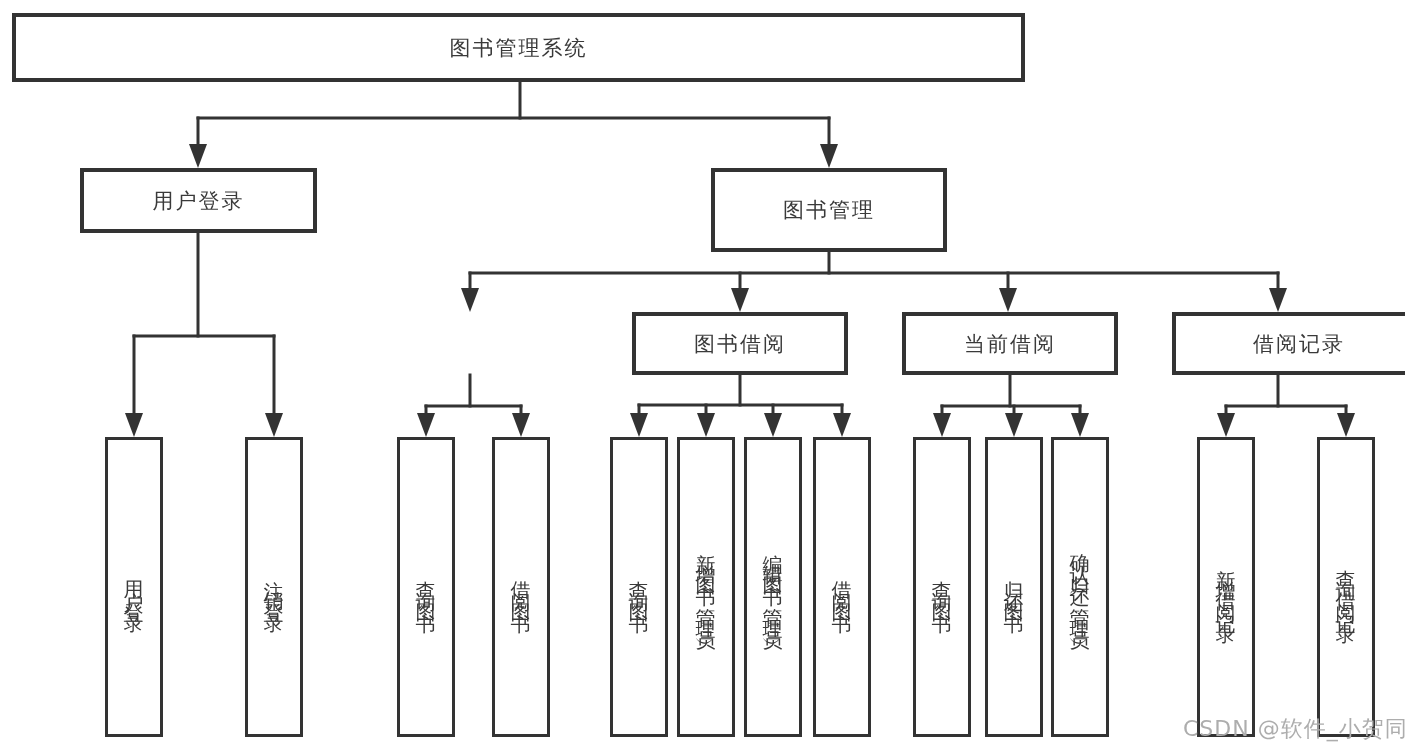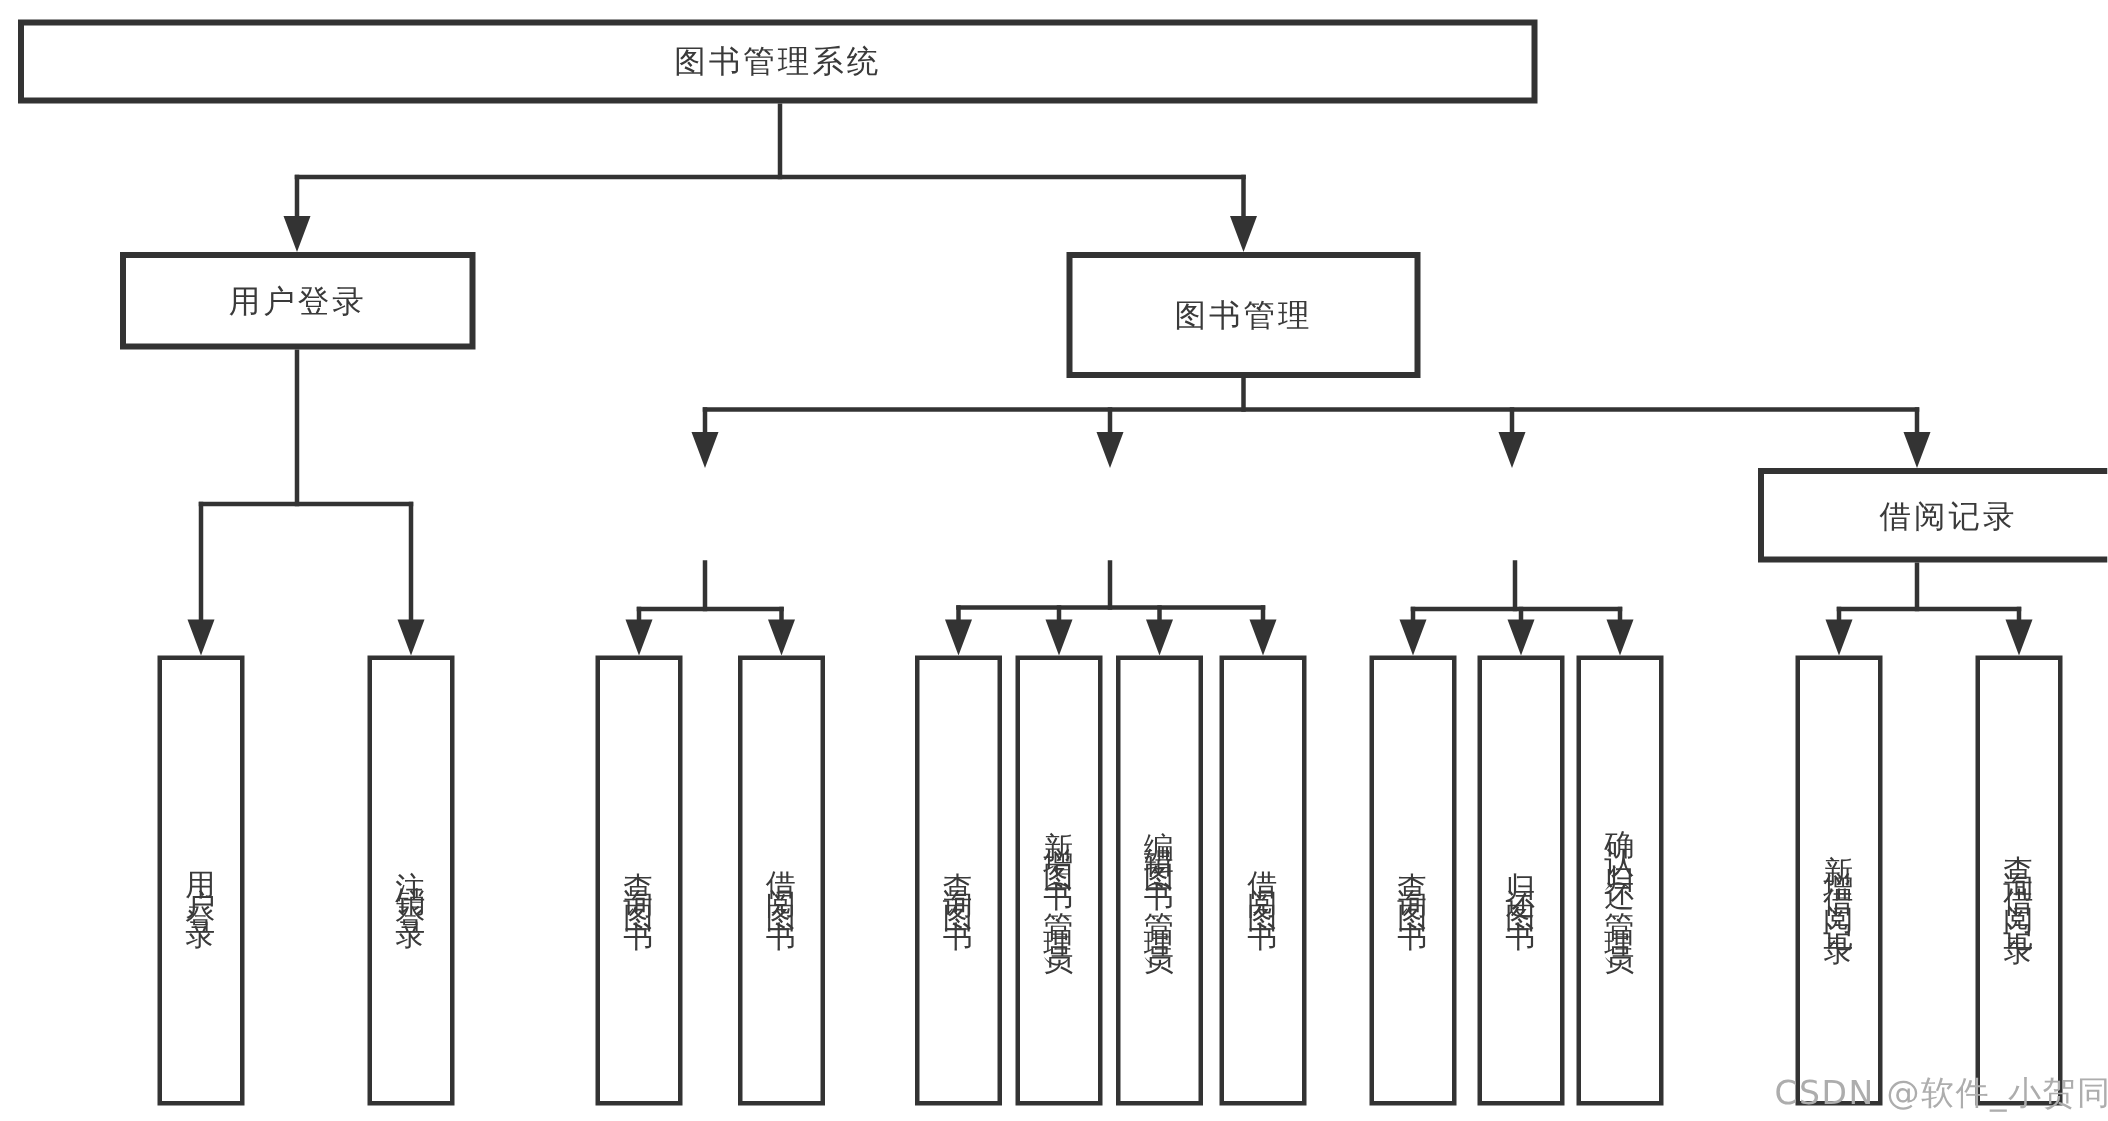--- a/index.html
+++ b/index.html
@@ -99,31 +99,37 @@
       <line x1="1080" y1="406" x2="1080" y2="417" stroke="#333333" stroke-width="3" stroke-linecap="square"></line>
       <polygon points="1071,413 1089,413 1080,437" fill="#333333"></polygon>
       <line x1="1278" y1="375" x2="1278" y2="406" stroke="#333333" stroke-width="3" stroke-linecap="square"></line>
       <line x1="1226" y1="406" x2="1346" y2="406" stroke="#333333" stroke-width="3" stroke-linecap="square"></line>
       <line x1="1226" y1="406" x2="1226" y2="417" stroke="#333333" stroke-width="3" stroke-linecap="square"></line>
       <polygon points="1217,413 1235,413 1226,437" fill="#333333"></polygon>
       <line x1="1346" y1="406" x2="1346" y2="417" stroke="#333333" stroke-width="3" stroke-linecap="square"></line>
       <polygon points="1337,413 1355,413 1346,437" fill="#333333"></polygon>
     </svg>
 
-  <div class="hbox" style="left:12px;top:13px;width:1013px;height:56px">
+  <div class="hbox" style="left:12px;top:13px;width:1013px;height:69px">
     <span>图书管理系统</span>
   </div>
 
   <div class="hbox" style="left:80px;top:168px;width:237px;height:65px">
     <span>用户登录</span>
   </div>
   <div class="hbox" style="left:711px;top:168px;width:236px;height:84px">
     <span>图书管理</span>
   </div>
 
+  <div class="hbox" style="left:632px;top:312px;width:216px;height:63px">
+    <span>图书借阅</span>
+  </div>
+  <div class="hbox" style="left:902px;top:312px;width:216px;height:63px">
+    <span>当前借阅</span>
+  </div>
   <div class="hbox" style="left:1172px;top:312px;width:254px;height:63px">
     <span>借阅记录</span>
   </div>
 
   <div class="vbox" style="left:105px">
     <span class="vlabel">用户登录</span>
   </div>
   <div class="vbox" style="left:245px">
     <span class="vlabel">注销登录</span>
   </div>

